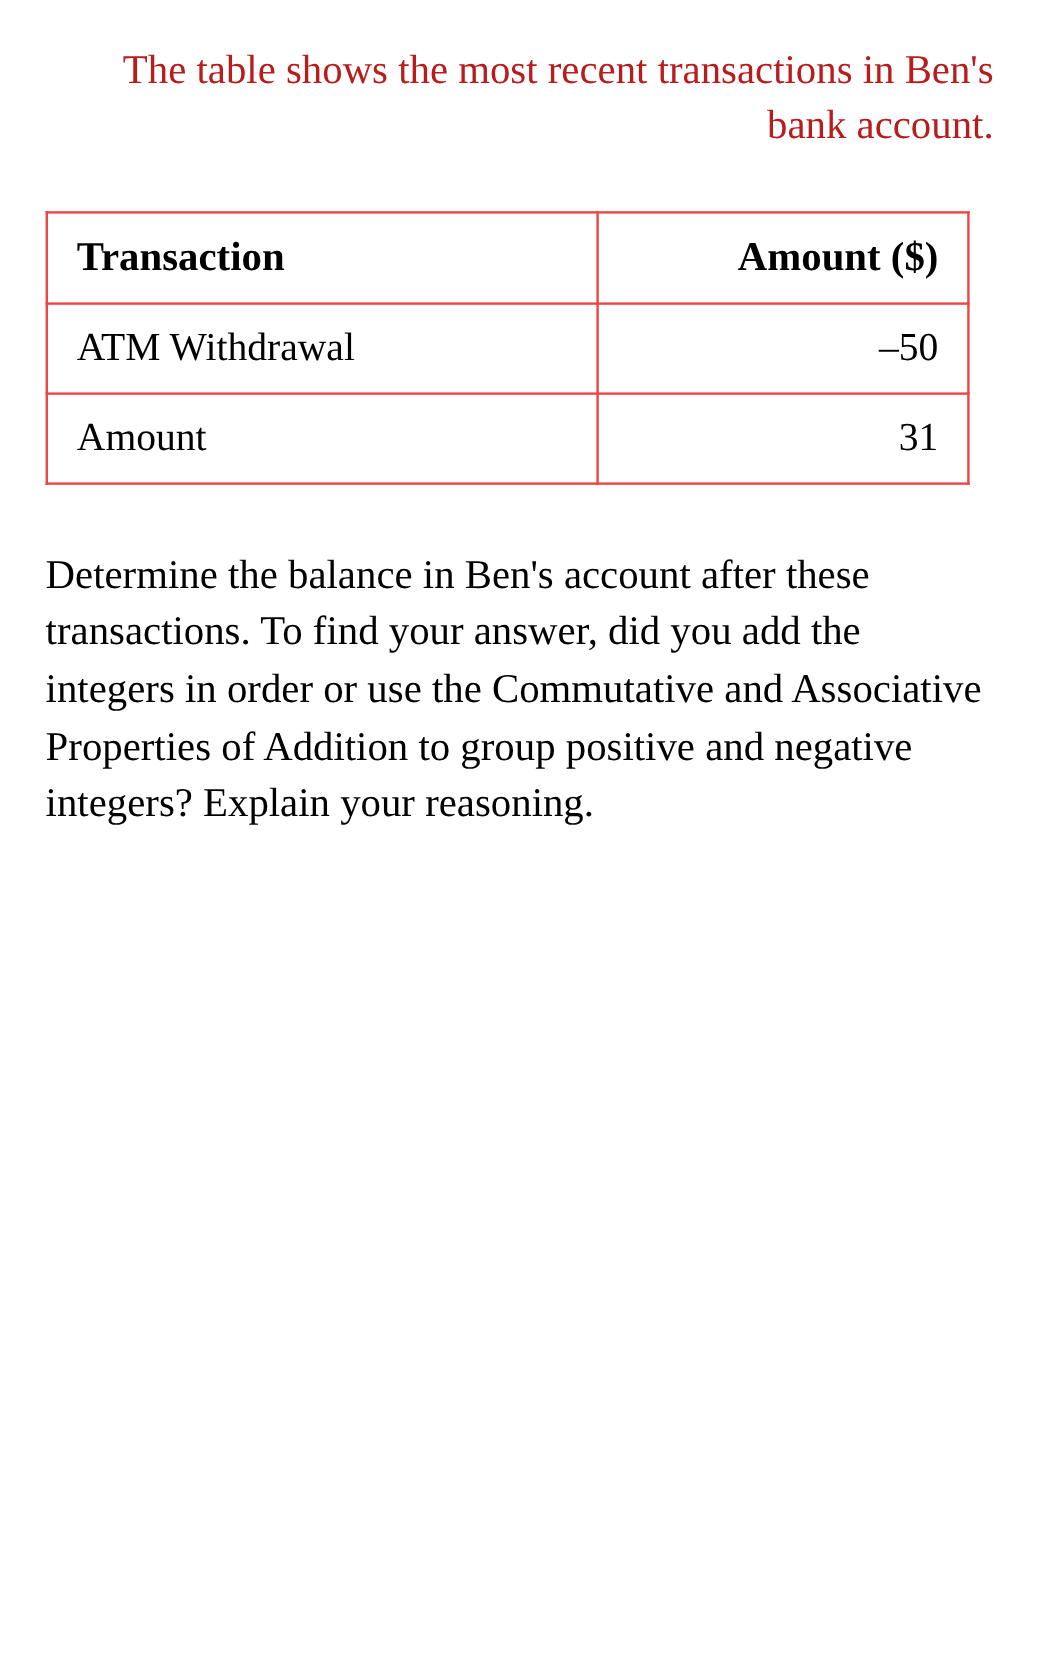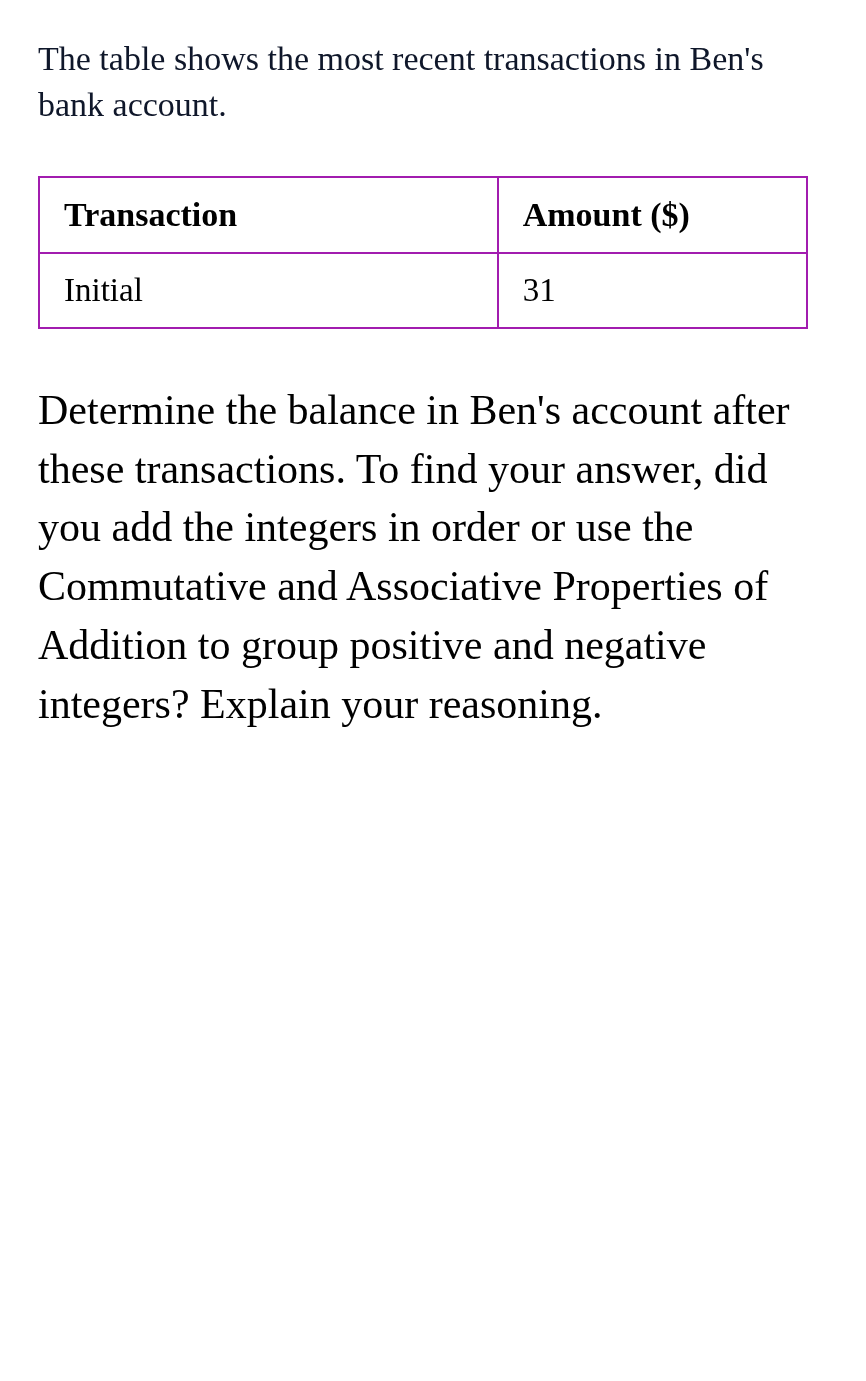--- a/index.html
+++ b/index.html
@@ -15,77 +15,82 @@
       color: #000000;
       width: 866px;
       min-height: 1381px;
       padding: 36px 38px 40px 38px;
     }
 
     .intro-text {
       font-size: 34px;
       line-height: 1.35;
       margin-bottom: 48px;
-      color: #0f172a;
+      color: #b91c1c;
+      text-align: right;
     }
 
     .table-wrapper {
       margin-bottom: 52px;
     }
 
     table {
       border-collapse: collapse;
       width: 770px;
       font-size: 33px;
     }
 
     table th, table td {
-      border: 2px solid #a21caf;
+      border: 2px solid #ef4444;
       padding: 18px 24px;
       text-align: left;
       vertical-align: middle;
     }
 
     table th {
       font-weight: bold;
       font-size: 34px;
     }
 
     table td:last-child,
     table th:last-child {
-      text-align: left;
+      text-align: right;
       width: 310px;
     }
 
     table td:first-child,
     table th:first-child {
       width: 460px;
     }
 
     .question-text {
-      font-size: 42px;
+      font-size: 34px;
       line-height: 1.4;
       color: #000;
     }
   </style>
 </head>
 <body>
 
 <p class="intro-text">The table shows the most recent transactions in Ben's bank account.</p>
 
 <div class="table-wrapper">
   <table>
     <thead>
       <tr>
         <th>Transaction</th>
         <th>Amount ($)</th>
       </tr>
     </thead>
     <tbody id="table-body">
         <tr>
-          <td>Initial</td>
+          <td>ATM Withdrawal</td>
+          <td>–50</td>
+        </tr>
+        <tr>
+          <td>Amount</td>
           <td>31</td>
         </tr>
       </tbody>
   </table>
 </div>
 
 <p class="question-text">Determine the balance in Ben's account after these transactions. To find your answer, did you add the integers in order or use the Commutative and Associative Properties of Addition to group positive and negative integers? Explain your reasoning.</p>
 
 </body></html>

